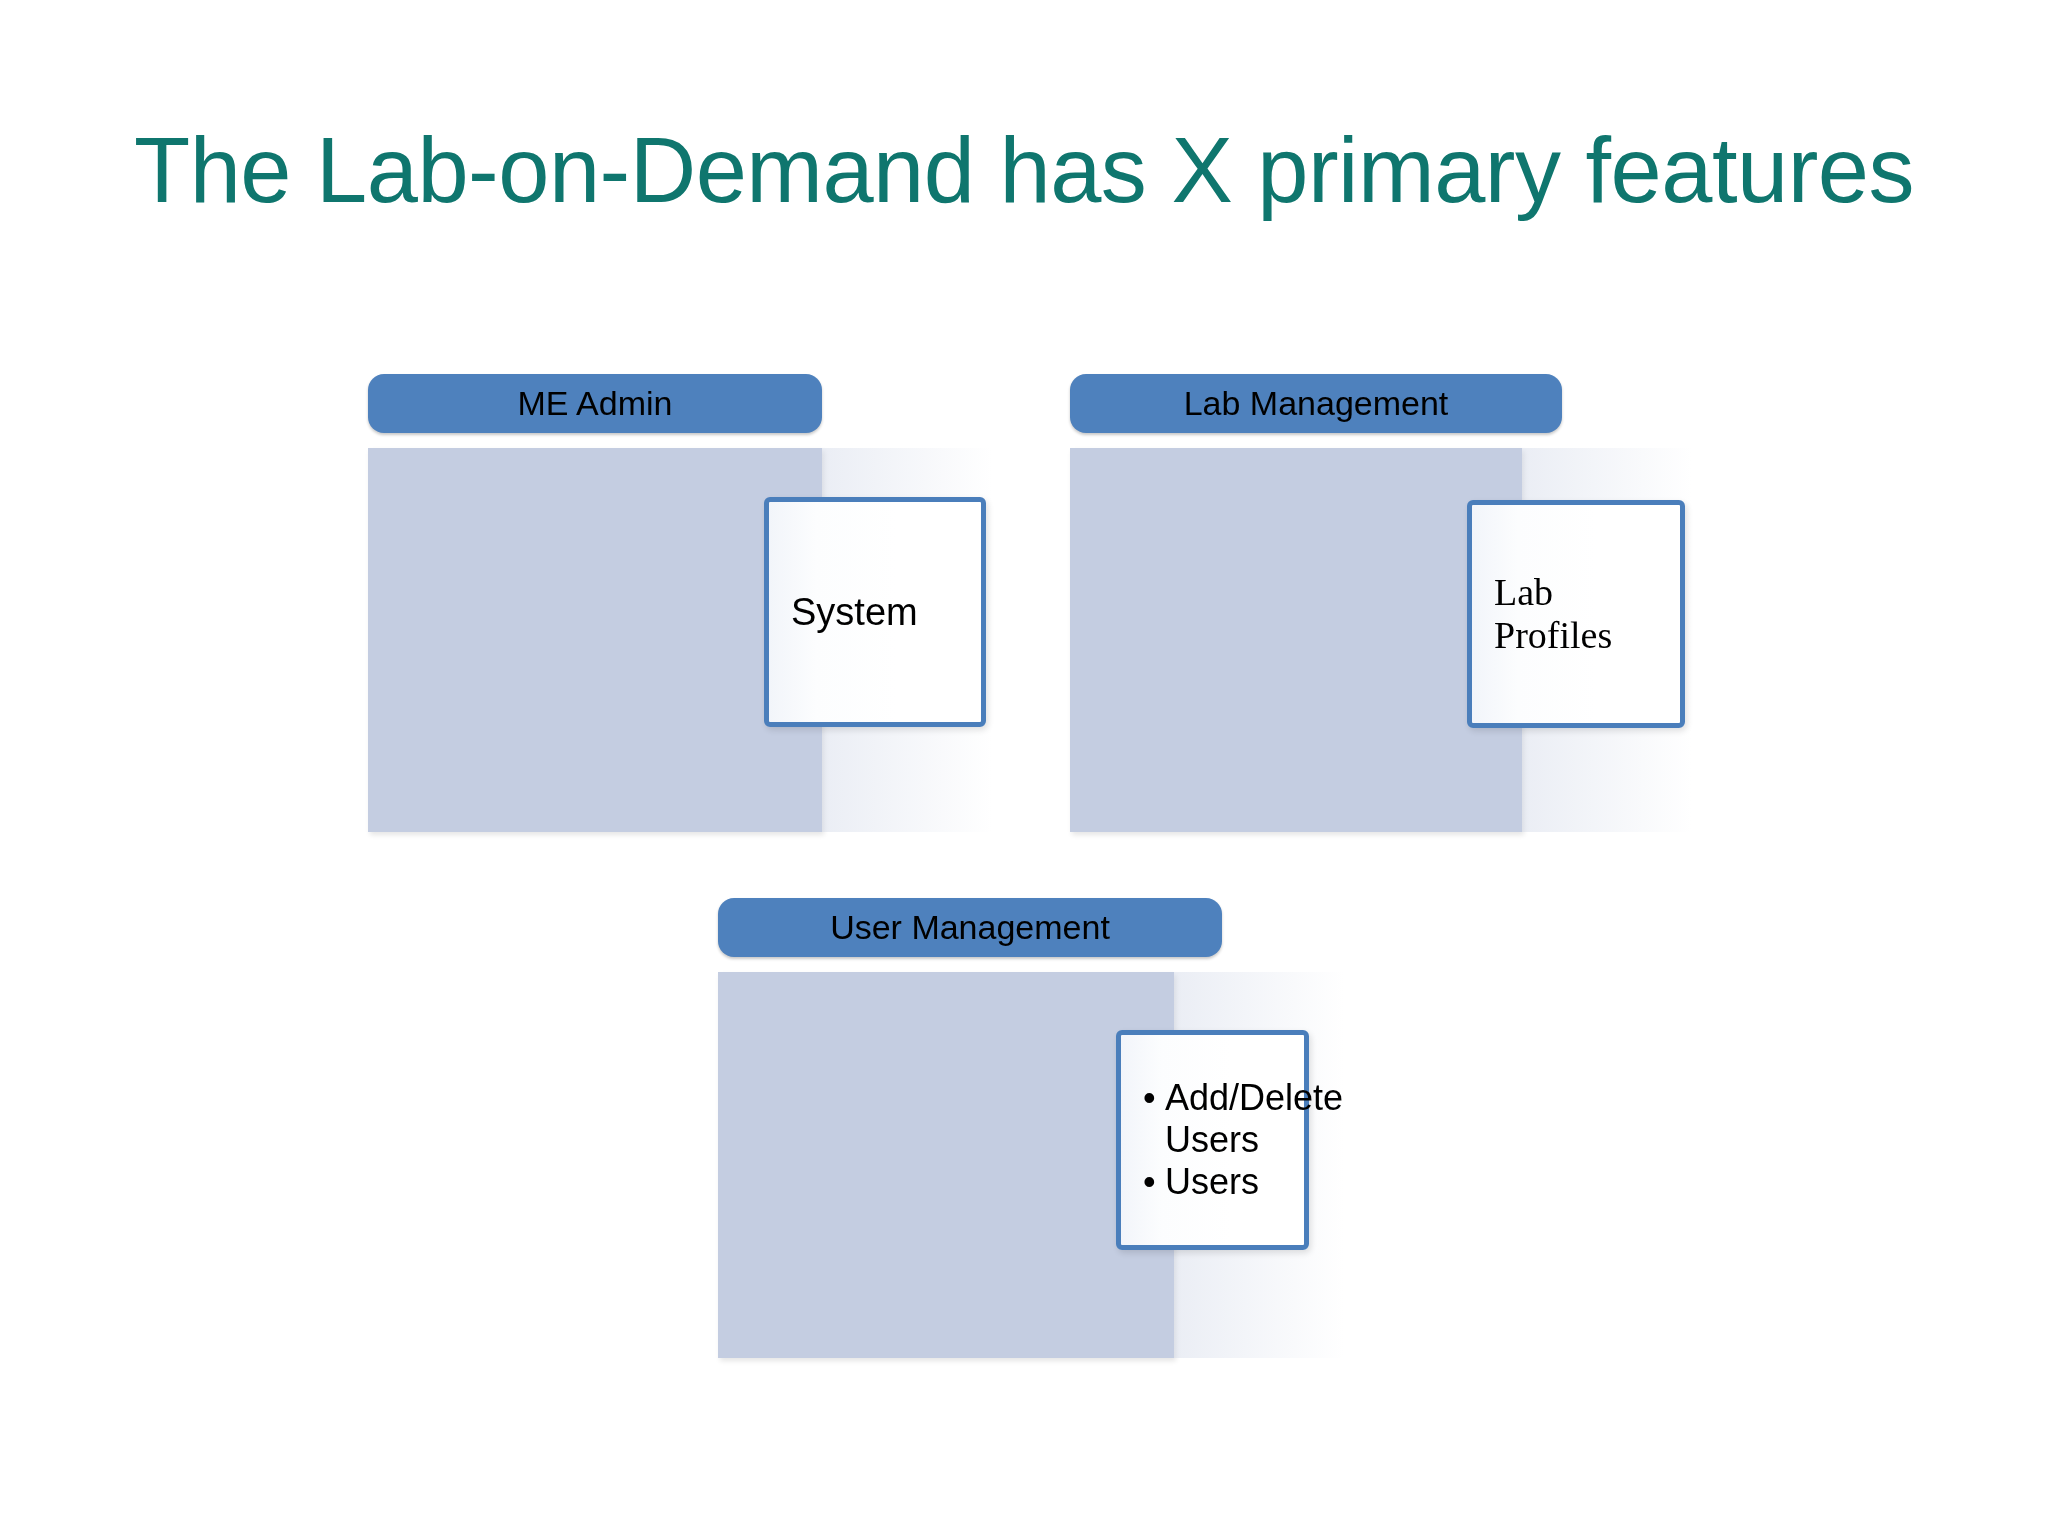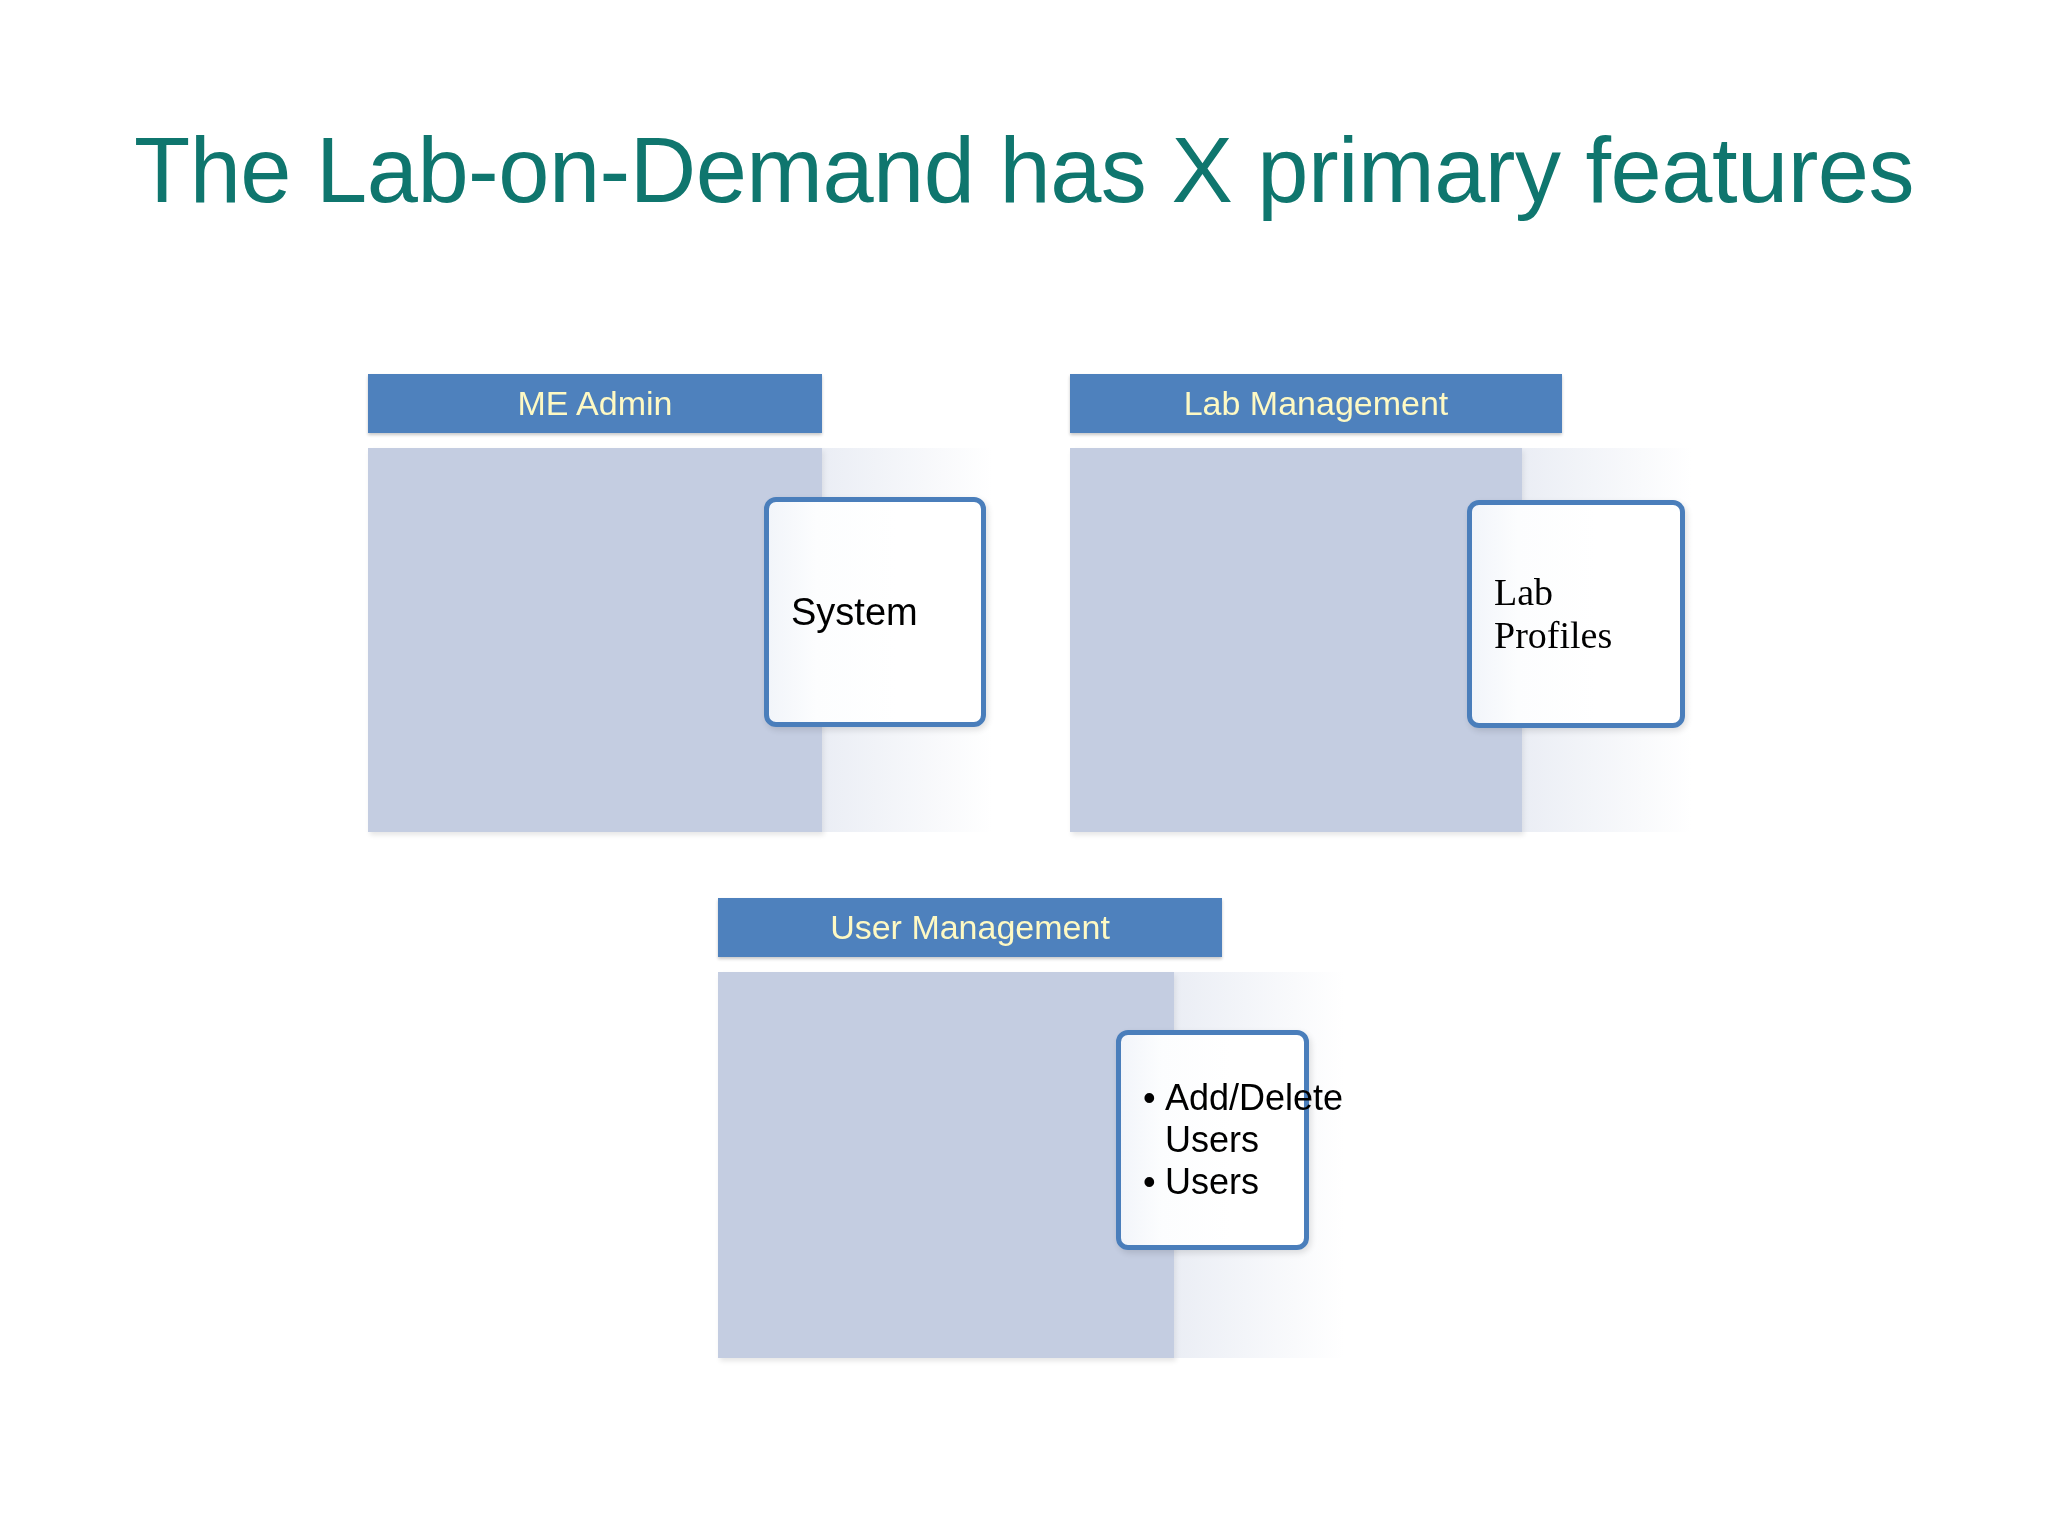--- a/index.html
+++ b/index.html
@@ -35,25 +35,26 @@
     position: absolute;
   }
   .panel-header {
     position: absolute;
     left: 0;
     top: 0;
     display: flex;
     align-items: center;
     justify-content: center;
     background: #4E81BD;
-    color: #fef9c3;
+    color: #000000;
     font-size: 34px;
     font-weight: 400;
     box-shadow: 0 2px 3px rgba(0,0,0,0.22);
     box-sizing: border-box;
+    border-radius: 16px;
   }
   .panel-body {
     position: absolute;
     left: 0;
     background: #C4CDE1;
     box-sizing: border-box;
     box-shadow: 2px 3px 5px rgba(0,0,0,0.10);
   }
   
   .panel-body::after {
@@ -64,21 +65,21 @@
     bottom: 0;
     width: 170px;
     background: linear-gradient(to right, rgba(196,205,225,0.35), rgba(196,205,225,0));
     pointer-events: none;
   }
 
   
   .callout {
     position: absolute;
     border: 5px solid #4A7EBB;
-    border-radius: 12px;
+    border-radius: 6px;
     background: linear-gradient(to right, #F2F5FA 0%, #FCFDFE 22%, #FFFFFF 60%);
     box-sizing: border-box;
     display: flex;
     align-items: center;
     box-shadow: 2px 3px 6px rgba(0,0,0,0.12);
   }
   .callout-text {
     font-size: 38px;
     line-height: 1.13;
     color: #000000;

